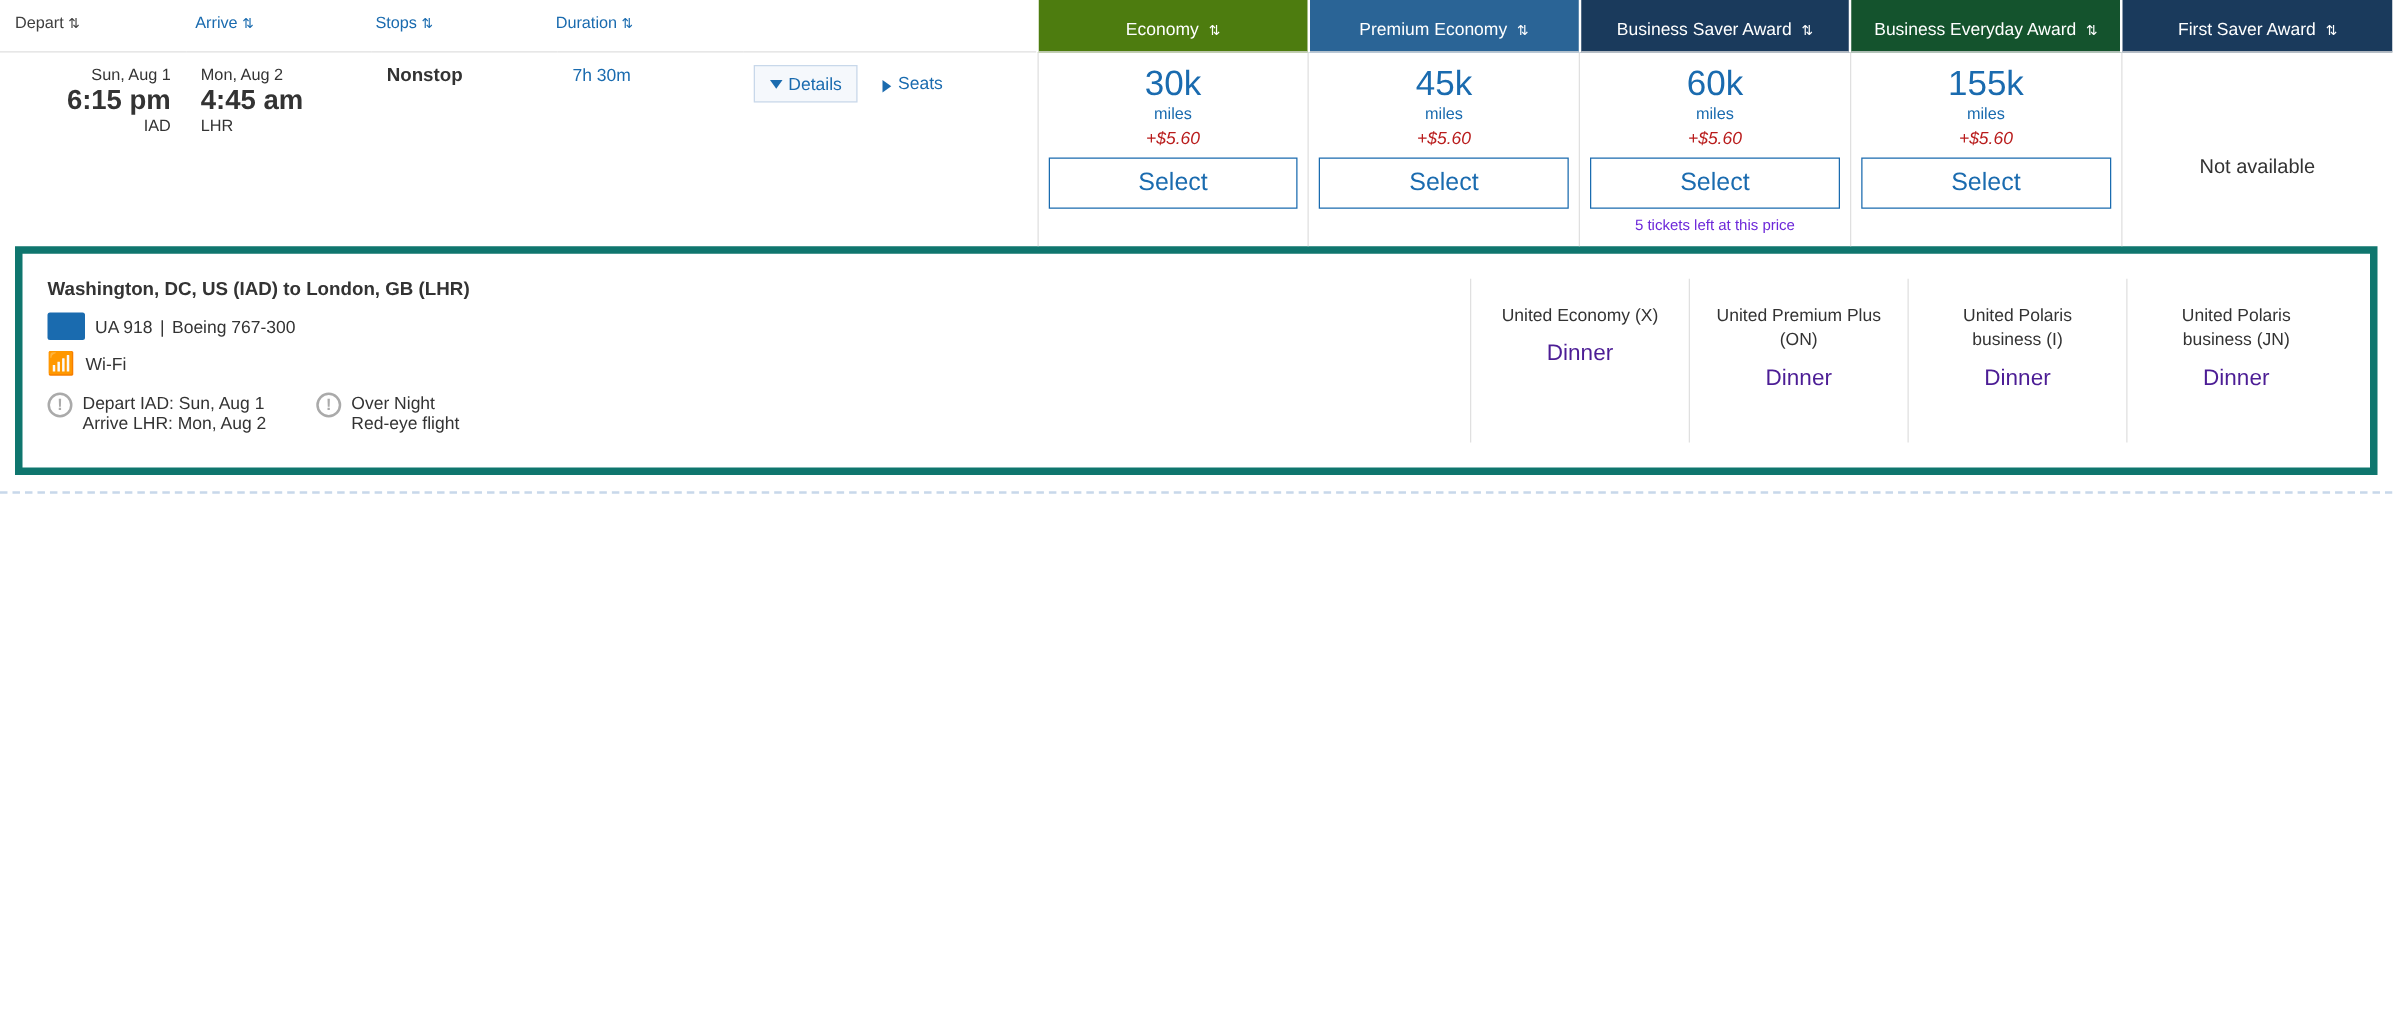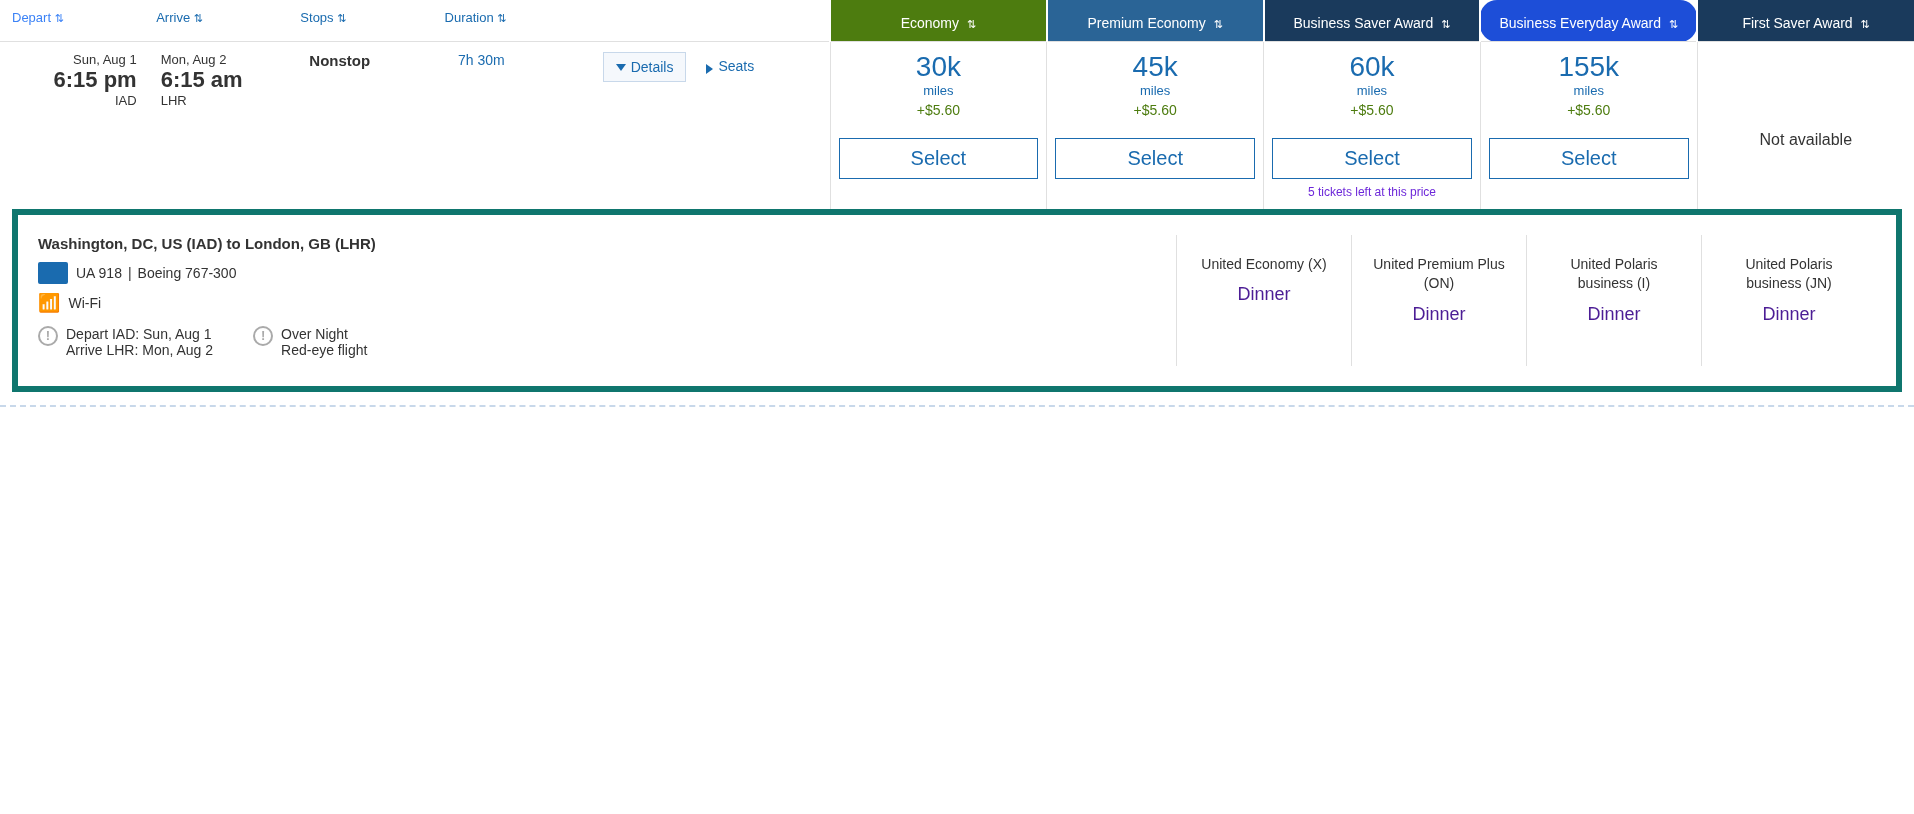--- a/index.html
+++ b/index.html
@@ -29,21 +29,21 @@
       font-weight: bold;
       font-size: 14px;
       padding: 12px 15px;
       border-left: 2px solid #fff;
       width: 175px;
       vertical-align: top;
     }
     .col-header.economy { background: #4d7c0f; }
     .col-header.premium-economy { background: #2a6496; }
     .col-header.business-saver { background: #1a3a5c; }
-    .col-header.business-everyday { background: #1d4ed8; border-radius: 17px; }
+    .col-header.business-everyday { background: #14532d; }
     .col-header.first-saver { background: #1a3a5c; }
 
     .sort-icon {
       display: inline-block;
       margin-left: 4px;
       font-size: 11px;
     }
 
     
     .flight-row td {
@@ -85,21 +85,21 @@
       color: #1a6baf;
       padding: 6px 8px;
       cursor: pointer;
       font-size: 14px;
     }
     .triangle-down { width: 0; height: 0; border-left: 5px solid transparent; border-right: 5px solid transparent; border-top: 7px solid #1a6baf; margin-right: 5px; }
     .triangle-right { width: 0; height: 0; border-top: 5px solid transparent; border-bottom: 5px solid transparent; border-left: 7px solid #1a6baf; margin-right: 5px; }
 
     .miles { font-size: 28px; color: #1a6baf; font-weight: normal; line-height: 1.1; }
     .miles-label { font-size: 13px; color: #1a6baf; }
-    .tax { font-size: 14px; color: #4d7c0f; margin: 4px 0 20px 0; }
+    .tax { font-size: 14px; color: #b91c1c; margin: 4px 0 8px 0; font-style: italic; }
     .select-btn {
       display: block;
       width: 100%;
       background: #fff;
       border: 1px solid #1a6baf;
       color: #1a6baf;
       padding: 8px 0;
       cursor: pointer;
       font-size: 20px;
       text-align: center;
@@ -144,21 +144,21 @@
 </head>
 <body>
 
 <table class="flight-table">
   <thead>
     <tr class="header-row">
       <th colspan="5" class="flight-info-headers" style="text-align:left; vertical-align: bottom;">
         <table style="width:100%; border-collapse:collapse;">
           <tbody>
               <tr>
-            <td style="width:120px; color:#3b82f6; padding-bottom:8px;">
+            <td style="width:120px; color:#404040; padding-bottom:8px;">
               <span>Depart</span>
               <span style="font-size:11px;"> ⇅</span>
             </td>
             <td style="width:120px; color:#1a6baf; padding-bottom:8px;">
               <span>Arrive</span>
               <span style="font-size:11px;"> ⇅</span>
             </td>
             <td style="width:120px; color:#1a6baf; padding-bottom:8px;">
               <span>Stops</span>
               <span style="font-size:11px;"> ⇅</span>
@@ -198,21 +198,21 @@
     <tr class="flight-row">
 
       <td class="depart-col" style="width:120px;text-align:right;">
         <div class="date-small">Sun, Aug 1</div>
         <div class="time-large">6:15 pm</div>
         <div class="airport">IAD</div>
       </td>
 
       <td class="arrive-col" style="width:120px;">
         <div class="date-small">Mon, Aug 2</div>
-        <div class="time-large">6:15 am</div>
+        <div class="time-large">4:45 am</div>
         <div class="airport">LHR</div>
       </td>
 
       <td class="stops-col" style="width:120px;">
         <div class="stops-text">Nonstop</div>
       </td>
 
       <td class="duration-col" style="width:120px;">
         <div class="duration-text">7h 30m</div>
       </td>

